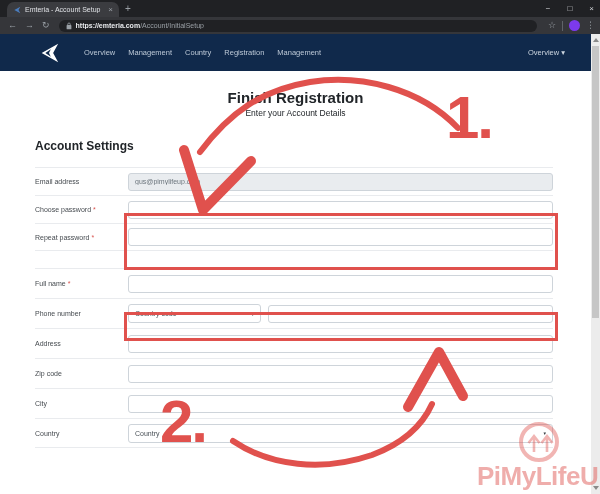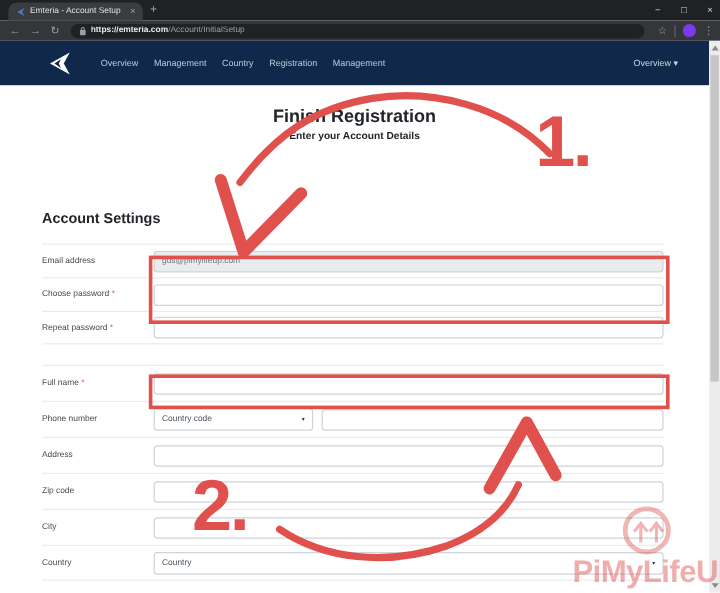--- a/index.html
+++ b/index.html
@@ -32,23 +32,23 @@
   .menu3 { color:#9aa0a6; font-size:9px; line-height:1; }
   
   .site { position:absolute; top:34px; left:0; width:591px; height:460px; background:#fff; }
   .sitenav { height:37px; background:#10294b; display:flex; align-items:center; }
   .logo { margin-left:38px; width:22px; height:24px; flex:none; }
   .navlinks { display:flex; gap:13px; margin-left:24px; }
   .navlink { color:#bdc9d7; font-size:7.5px; }
   .profile { margin-left:auto; margin-right:26px; color:#cdd6e0; font-size:7.5px; }
   .page-head { text-align:center; padding-top:18px; }
   .h1 { font-size:15px; line-height:17px; font-weight:bold; color:#212529; }
-  .sub { font-size:8.5px; line-height:11px; font-weight:bold; color:#212529; margin-top:2px; }
+  .sub { font-size:8.5px; line-height:11px; font-weight:normal; color:#212529; margin-top:2px; }
   .form-area { padding:0 38px 0 35px; }
-  .sec1 { margin-top:56px; }
+  .sec1 { margin-top:20px; }
   .sec2 { margin-top:17px; }
   .section-title { font-size:12px; line-height:15px; font-weight:bold; color:#212529; margin-bottom:13px; }
   .frow { display:flex; align-items:center; border-top:1px solid #e9ebee; }
   .frow.bb { border-bottom:1px solid #e9ebee; }
   .h28 { height:28px; } .h30 { height:30px; }
   .flabel { width:93px; flex:none; font-size:7px; color:#454a4f; }
   .req { color:#d9534f; margin-left:2px; }
   .fctrl { flex:1; display:flex; gap:7px; align-items:center; }
   .inp { flex:1; height:18px; border:1px solid #ced4da; border-radius:3px; background:#fff;
          font-size:7px; color:#495057; padding:0 6px; font-family:inherit; outline:none; min-width:0; }

